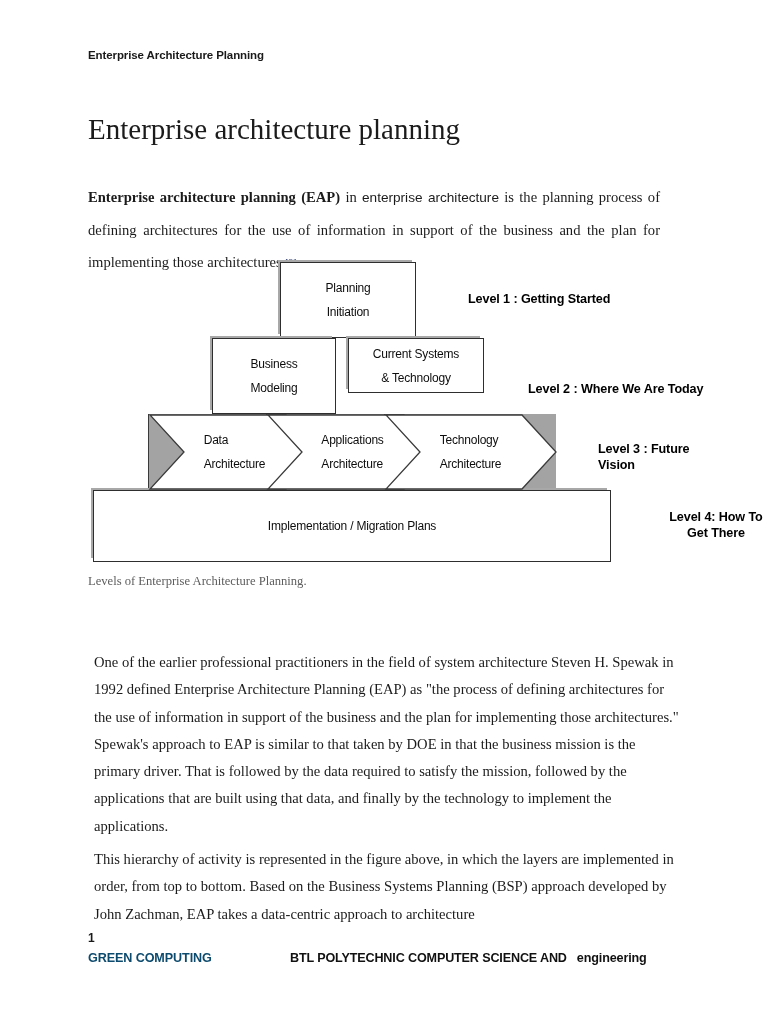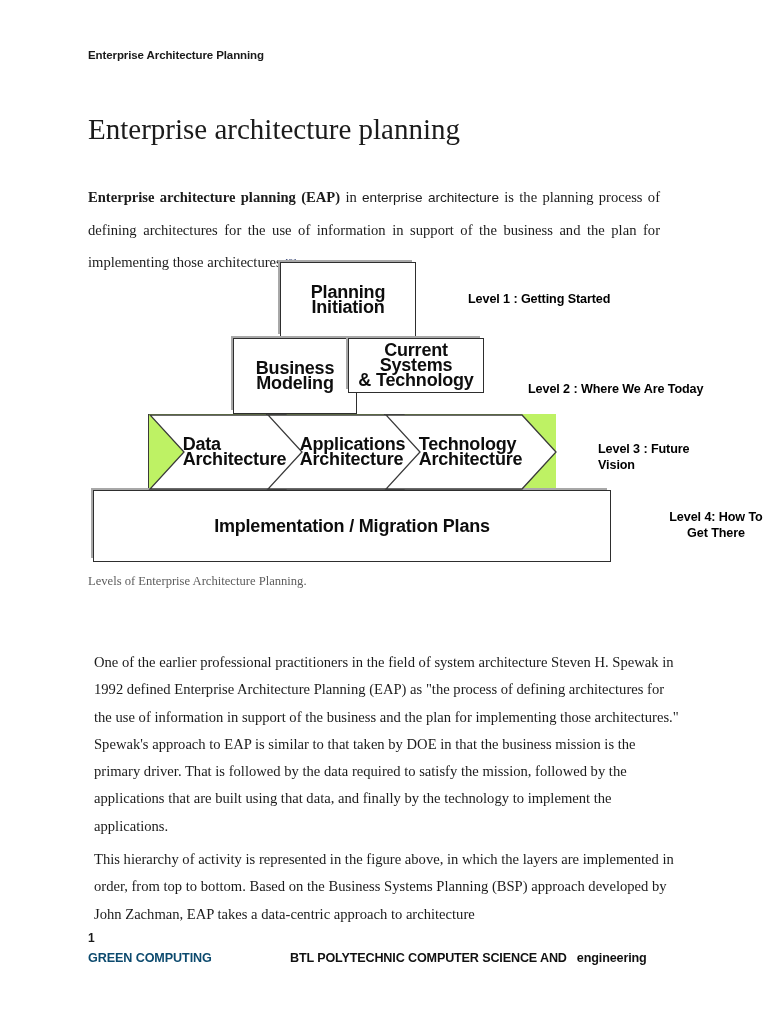--- a/index.html
+++ b/index.html
@@ -90,40 +90,40 @@
     border: 1.4px solid #2e2e2e;
     box-shadow: -3px -3px 0 -1px #a8a8a8;
     box-sizing: border-box;
     display: flex;
     align-items: center;
     justify-content: center;
     text-align: center;
   }
   .fig-label {
     font-family: "Liberation Sans", sans-serif;
-    font-weight: bold;
-    font-size: 18px;
-    line-height: 15px;
+    font-weight: normal;
+    font-size: 12px;
+    line-height: 24px;
     letter-spacing: -0.2px;
     color: #0d0d0d;
     white-space: pre-line;
   }
 
   
   .box-planning   { left: 192px; top: 4px;   width: 136px; height: 76px; }
-  .box-business   { left: 124px; top: 80px;  width: 124px; height: 76px; margin-left: 21px; }
+  .box-business   { left: 124px; top: 80px;  width: 124px; height: 76px; }
   .box-current    { left: 260px; top: 80px;  width: 136px; height: 55px; }
 
   
   .chev {
     position: absolute;
     top: 156px;
     height: 76px;
     width: 172px;
-    background: #bef264;
+    background: #a3a3a3;
     border-left: 1.3px solid #3a3a3a;
     box-sizing: border-box;
     display: flex;
     align-items: center;
     justify-content: center;
   }
   .chev .fig-label { position: relative; z-index: 3; }
   .chev-svg {
     position: absolute;
     left: 0; top: 0;

